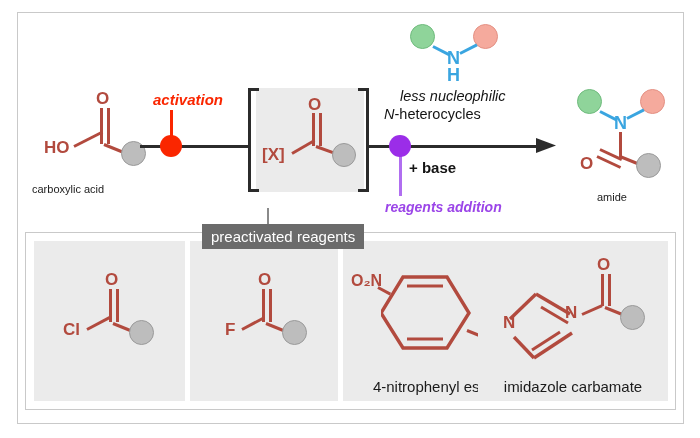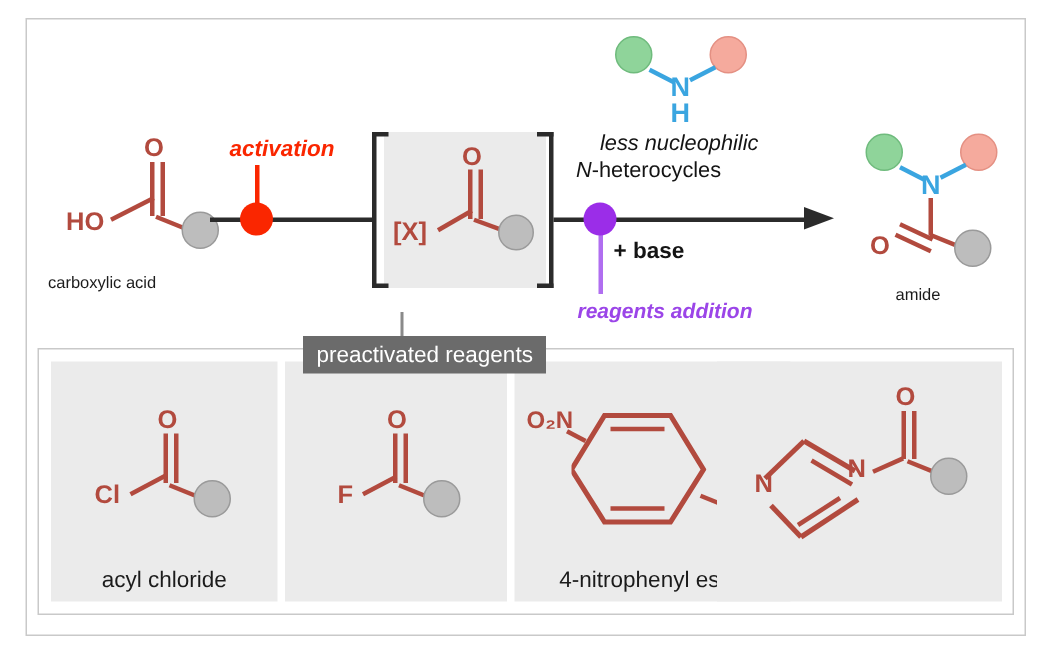--- a/index.html
+++ b/index.html
@@ -294,21 +294,20 @@
   <div class="panel-tab">preactivated reagents</div>
 
   <div class="cell" style="left:34px; width:151px;">
     <div class="bond" style="left:75px; top:48px; width:3px; height:33px;"></div>
     <div class="bond" style="left:82px; top:48px; width:3px; height:33px;"></div>
     <div class="atom" style="left:71px; top:30px;">O</div>
     <div class="bond" style="left:53px; top:87px; width:27px; height:3px; transform:rotate(-28deg); transform-origin:left center;"></div>
     <div class="atom" style="left:29px; top:80px;">Cl</div>
     <div class="bond" style="left:79px; top:81px; width:24px; height:3px; transform:rotate(22deg); transform-origin:left center;"></div>
     <div class="sphere sphere-gray" style="left:95px; top:79px; width:25px; height:25px;"></div>
-    <div class="cell-label">acyl chloride</div>
   </div>
 
   <div class="cell" style="left:190px; width:148px;">
     <div class="bond" style="left:72px; top:48px; width:3px; height:33px;"></div>
     <div class="bond" style="left:79px; top:48px; width:3px; height:33px;"></div>
     <div class="atom" style="left:68px; top:30px;">O</div>
     <div class="bond" style="left:52px; top:87px; width:25px; height:3px; transform:rotate(-28deg); transform-origin:left center;"></div>
     <div class="atom" style="left:35px; top:80px;">F</div>
     <div class="bond" style="left:76px; top:81px; width:24px; height:3px; transform:rotate(22deg); transform-origin:left center;"></div>
     <div class="sphere sphere-gray" style="left:92px; top:79px; width:25px; height:25px;"></div>
@@ -362,15 +361,16 @@
     <div class="atom" style="left:87px; top:63px;">N</div>
 
     <div class="bond" style="left:104px; top:72px; width:22px; height:3px; transform:rotate(-24deg); transform-origin:left center;"></div>
 
     <div class="bond" style="left:123px; top:33px; width:3px; height:32px;"></div>
     <div class="bond" style="left:130px; top:33px; width:3px; height:32px;"></div>
     <div class="atom" style="left:119px; top:15px;">O</div>
 
     <div class="bond" style="left:127px; top:65px; width:22px; height:3px; transform:rotate(22deg); transform-origin:left center;"></div>
     <div class="sphere sphere-gray" style="left:142px; top:64px; width:25px; height:25px;"></div>
+    <div class="cell-label">imidazole carbamate</div>
   </div>
 
 </div>
 
 </body></html>

